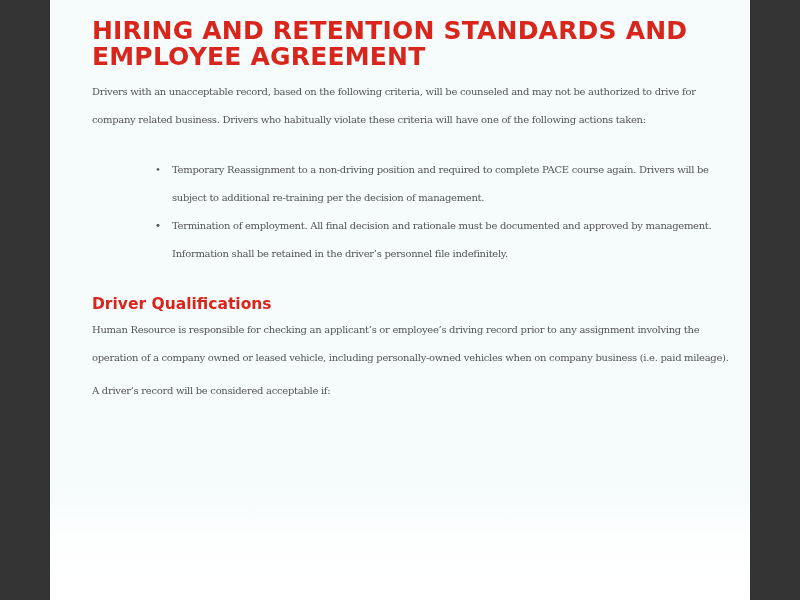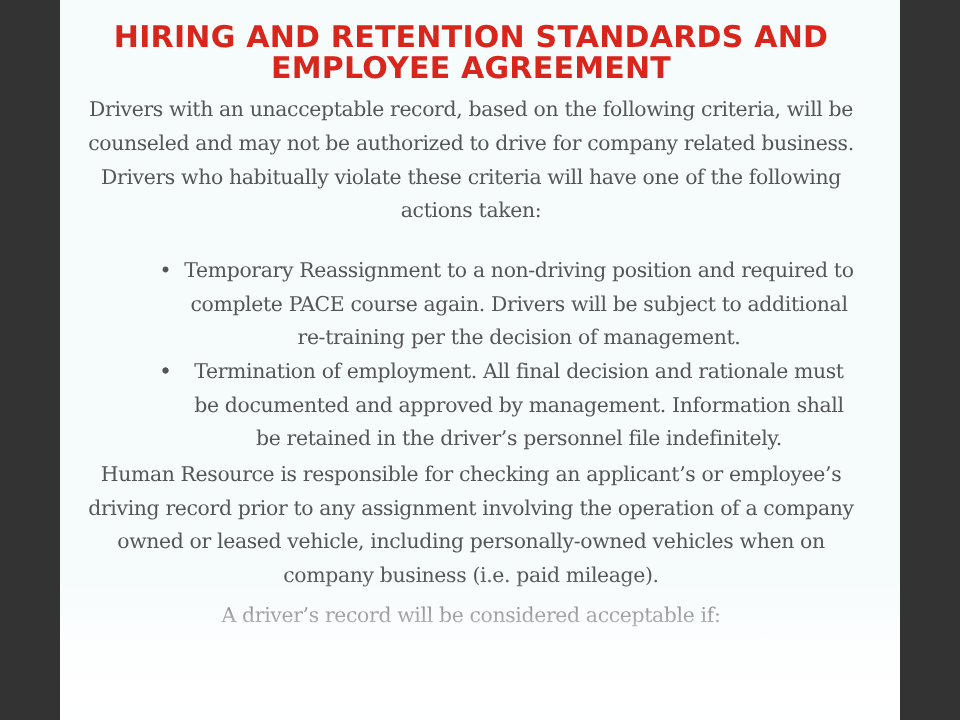--- a/index.html
+++ b/index.html
@@ -14,38 +14,37 @@
       position: absolute;
       left: 50px;
       top: 0;
       width: 700px;
       height: 600px;
       background: #f6fbfc;
       overflow: hidden;
     }
     .content {
       position: absolute;
-      left: 20px;
+      left: 42px;
       top: 18px;
       width: 645px;
-      text-align: center;
     }
     h1 {
       margin: 0;
       color: #d9261c;
       font-family: "DejaVu Sans", sans-serif;
       font-weight: bold;
       font-size: 25px;
       line-height: 26px;
       letter-spacing: 0.2px;
       text-transform: uppercase;
     }
     p, li {
       font-family: "DejaVu Serif", serif;
-      font-size: 17px;
+      font-size: 10px;
       line-height: 28px;
       color: #555;
       letter-spacing: -0.3px;
     }
     p.intro {
       margin: 8px 0 0 0;
     }
     ul {
       margin: 22px 0 0 0;
       padding-left: 80px;
@@ -100,17 +99,18 @@
       </li>
       <li>
         <span class="bullet">•</span>
       </li>
       <li>
         <span class="bullet">•</span>
         <span>Termination of employment. All final decision and rationale must be documented and approved by management. Information shall be retained in the driver’s personnel file indefinitely.</span>
       </li>
     </ul>
 
+    <h2>Driver Qualifications</h2>
     <p class="qual">Human Resource is responsible for checking an applicant’s or employee’s driving record prior to any assignment involving the operation of a company owned or leased vehicle, including personally-owned vehicles when on company business (i.e. paid mileage).</p>
     <p class="accept">A driver’s record will be considered acceptable if:</p>
   </div>
   <div class="fade"></div>
 </div>
 
 </body></html>

